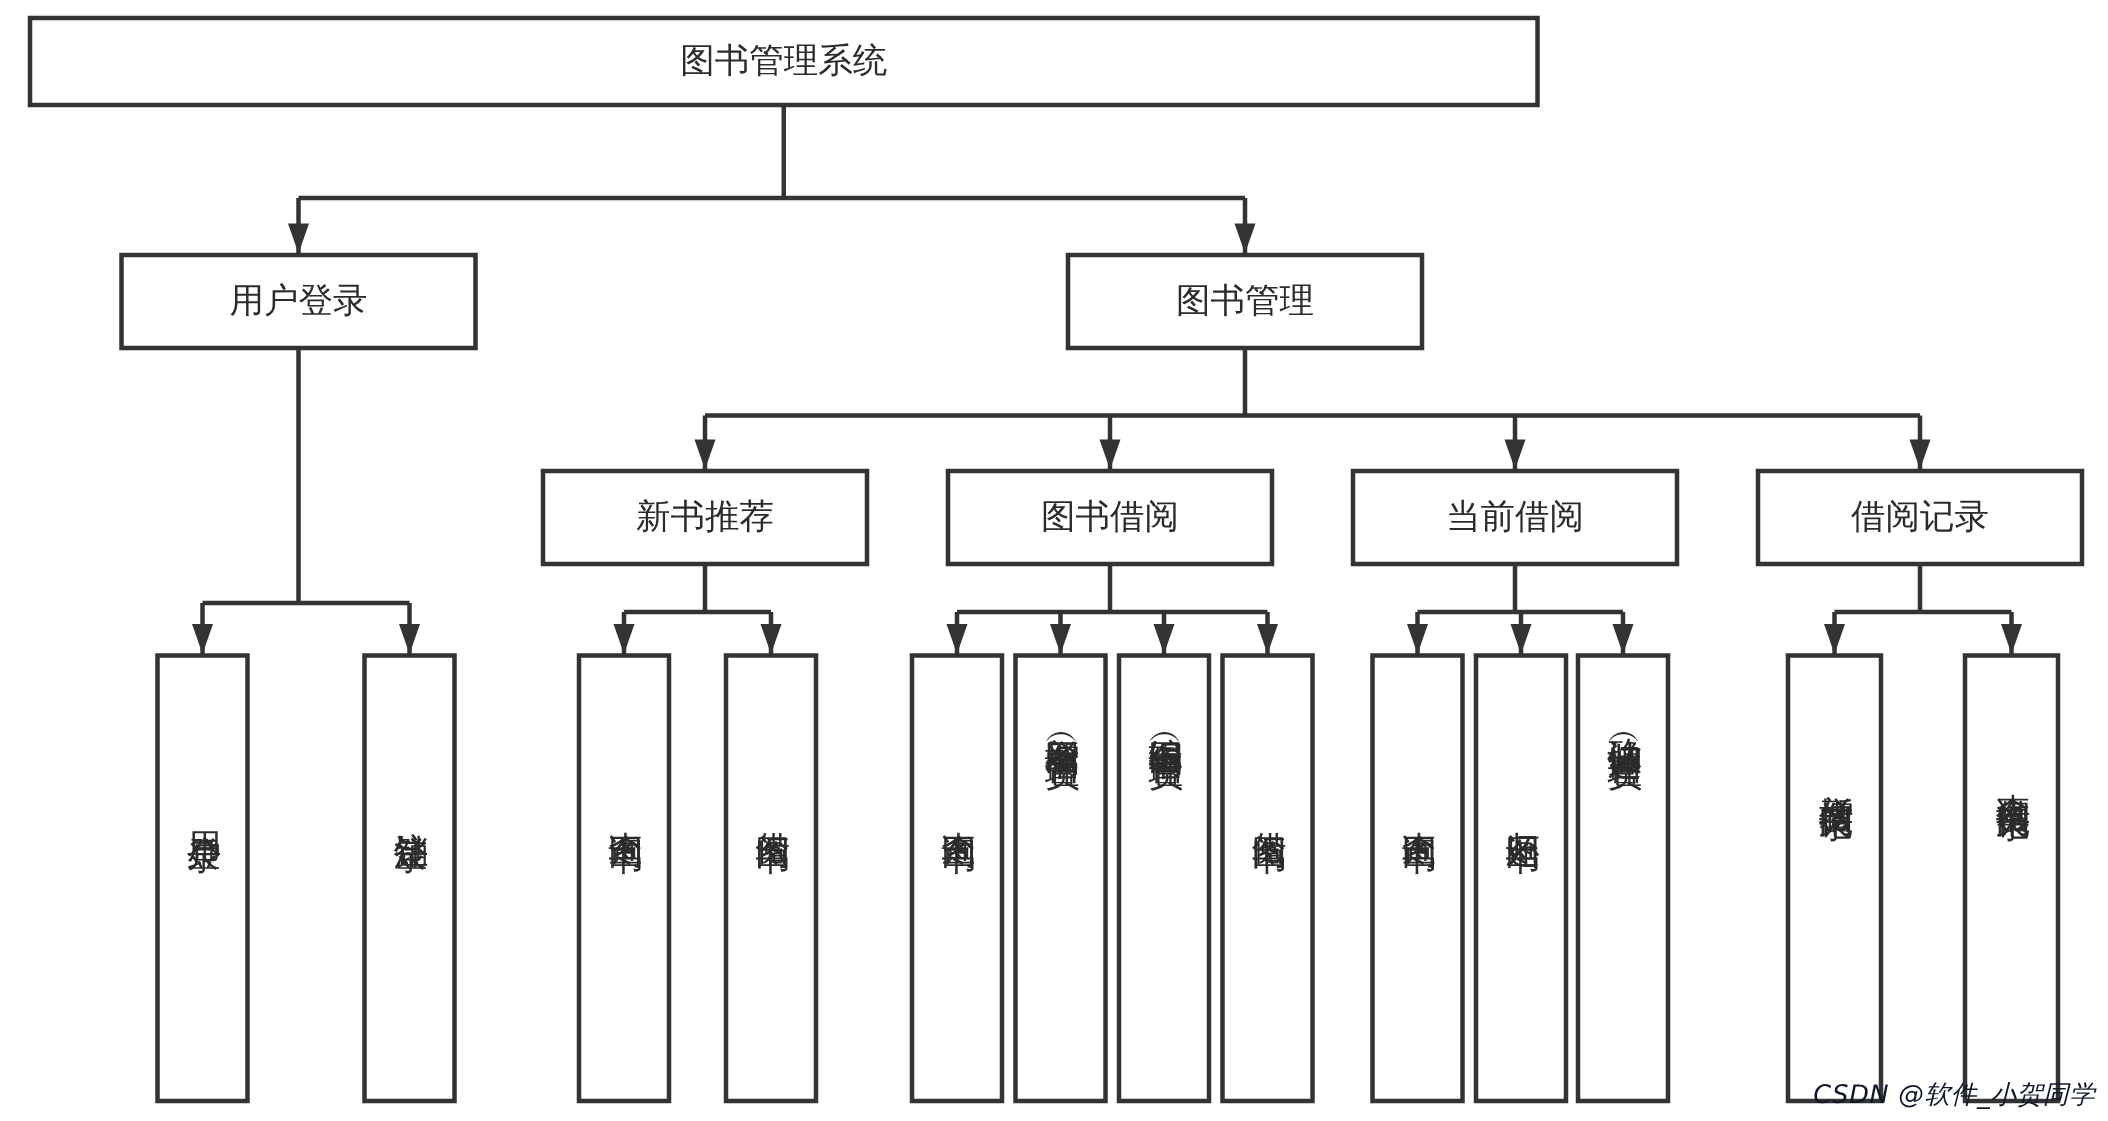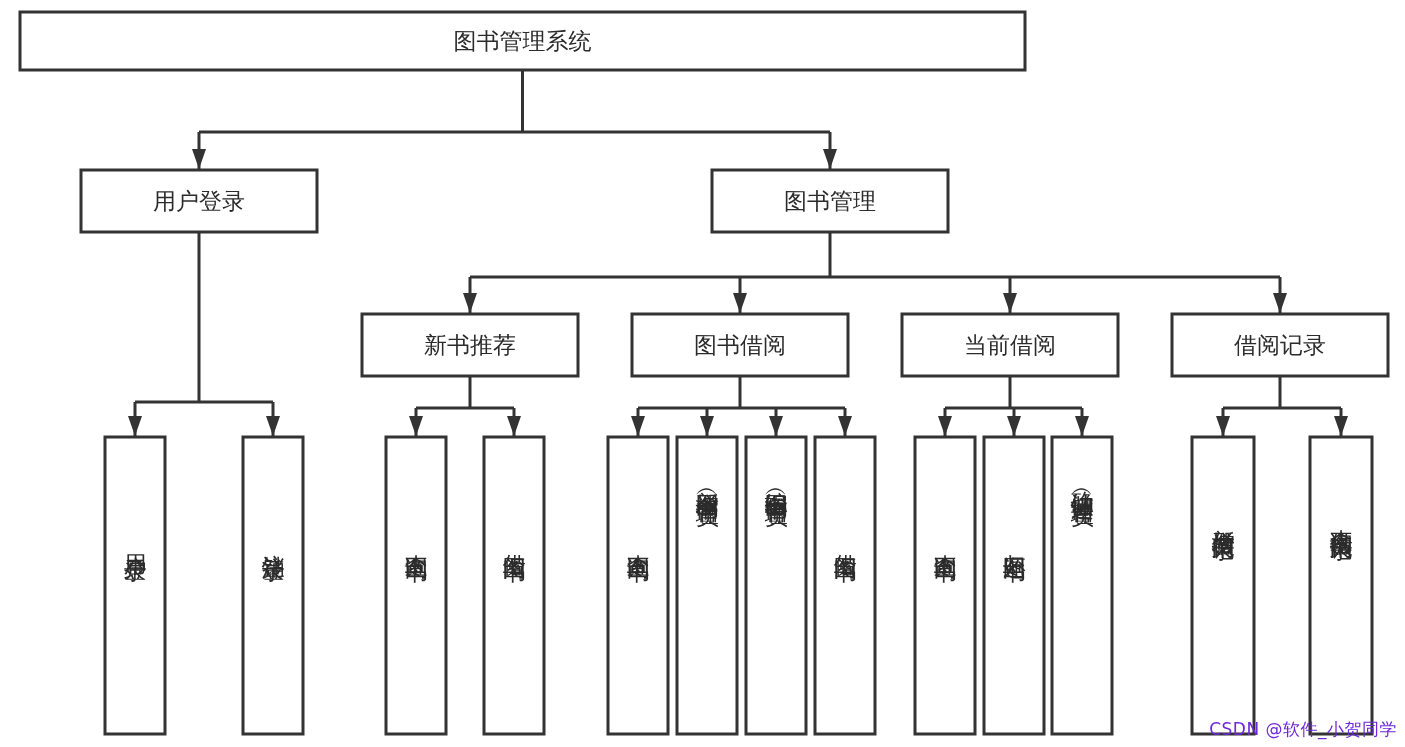--- a/index.html
+++ b/index.html
@@ -65,24 +65,25 @@
     letter-spacing: 2px;
     white-space: nowrap;
     text-align: center;
   }
   .watermark {
     position: absolute;
     right: 8px;
     bottom: 6px;
     font-family: "DejaVu Sans", "Liberation Sans", sans-serif;
     font-size: 17px;
-    color: #6d28d9;
+    color: #0f172a;
     letter-spacing: 0.5px;
     user-select: none;
     white-space: nowrap;
+    font-style: italic;
   }
 </style>
 </head>
 <body>
 
 <div id="diagram-root">
   <svg class="flow" viewBox="0 0 1405 747">
     <defs>
       <g id="arrowglyph"></g>
     </defs>

